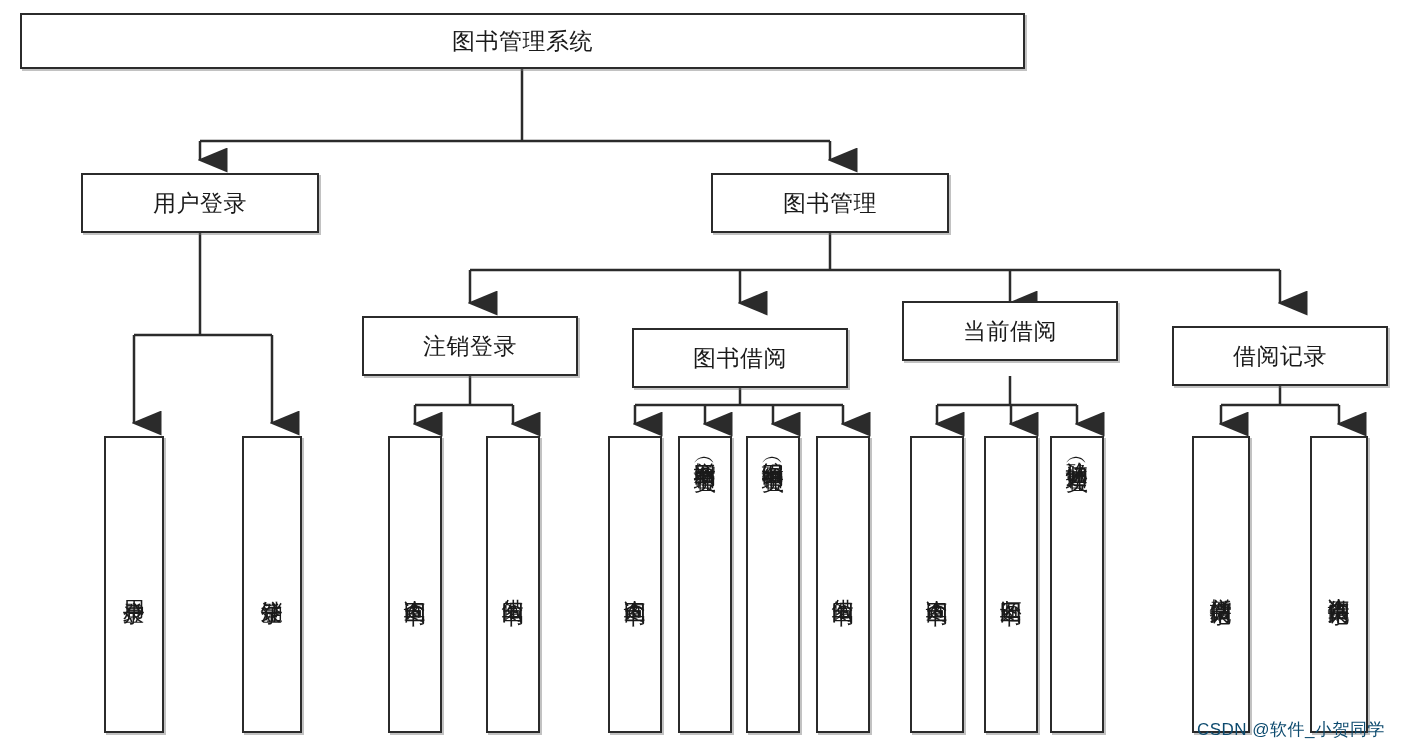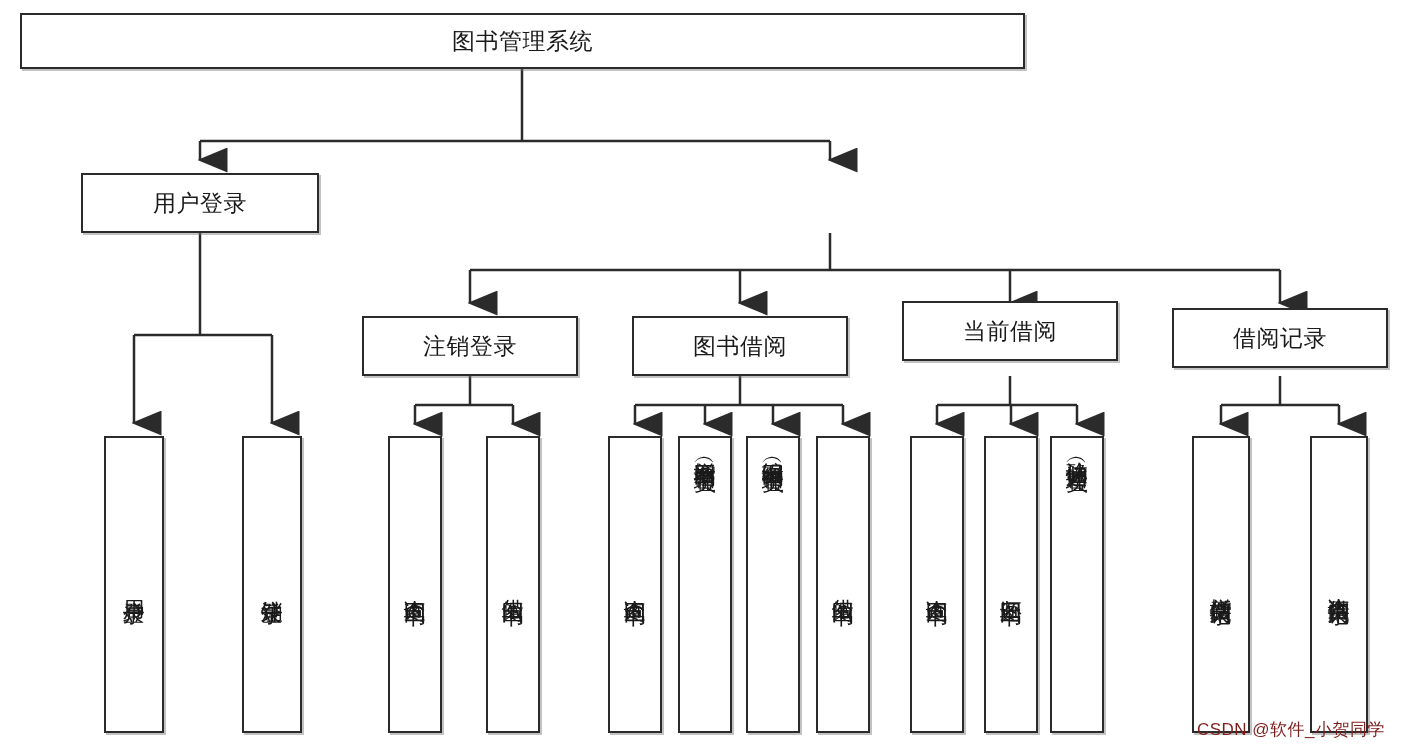--- a/index.html
+++ b/index.html
@@ -63,21 +63,21 @@
   }
   .node.vertical.centered {
     align-items: center;
     padding-top: 0;
   }
   #watermark {
     position: absolute;
     right: 8px;
     bottom: 6px;
     font-size: 17px;
-    color: #7f1d1d;
+    color: #0c4a6e;
     letter-spacing: 0.5px;
     white-space: nowrap;
     user-select: none;
   }
 </style>
 </head>
 <body>
 
 <div id="diagram-root">
   <svg class="edges" viewBox="0 0 1405 747">
@@ -130,31 +130,34 @@
     </g>
   </svg>
 
   <div class="node horizontal" style="left:20px; top:13px; width:1005px; height:56px;">
     <span class="label">图书管理系统</span>
   </div>
 
   <div class="node horizontal" style="left:81px; top:173px; width:238px; height:60px;">
     <span class="label">用户登录</span>
   </div>
+  <div class="node horizontal" style="left:711px; top:173px; width:238px; height:60px;">
+    <span class="label">图书管理</span>
+  </div>
 
   <div class="node horizontal" style="left:362px; top:316px; width:216px; height:60px;">
     <span class="label">注销登录</span>
   </div>
-  <div class="node horizontal" style="left:632px; top:316px; width:216px; height:60px;">
+  <div class="node horizontal" style="left:632px; top:328px; width:216px; height:60px;">
     <span class="label">图书借阅</span>
   </div>
   <div class="node horizontal" style="left:902px; top:301px; width:216px; height:60px;">
     <span class="label">当前借阅</span>
   </div>
-  <div class="node horizontal" style="left:1172px; top:308px; width:216px; height:60px;">
+  <div class="node horizontal" style="left:1172px; top:326px; width:216px; height:60px;">
     <span class="label">借阅记录</span>
   </div>
 
   <div class="node vertical centered" style="left:104px; top:436px; width:60px; height:297px;">
     <span class="label">用户登录</span>
   </div>
   <div class="node vertical centered" style="left:242px; top:436px; width:60px; height:297px;">
     <span class="label">注销登录</span>
   </div>
 

